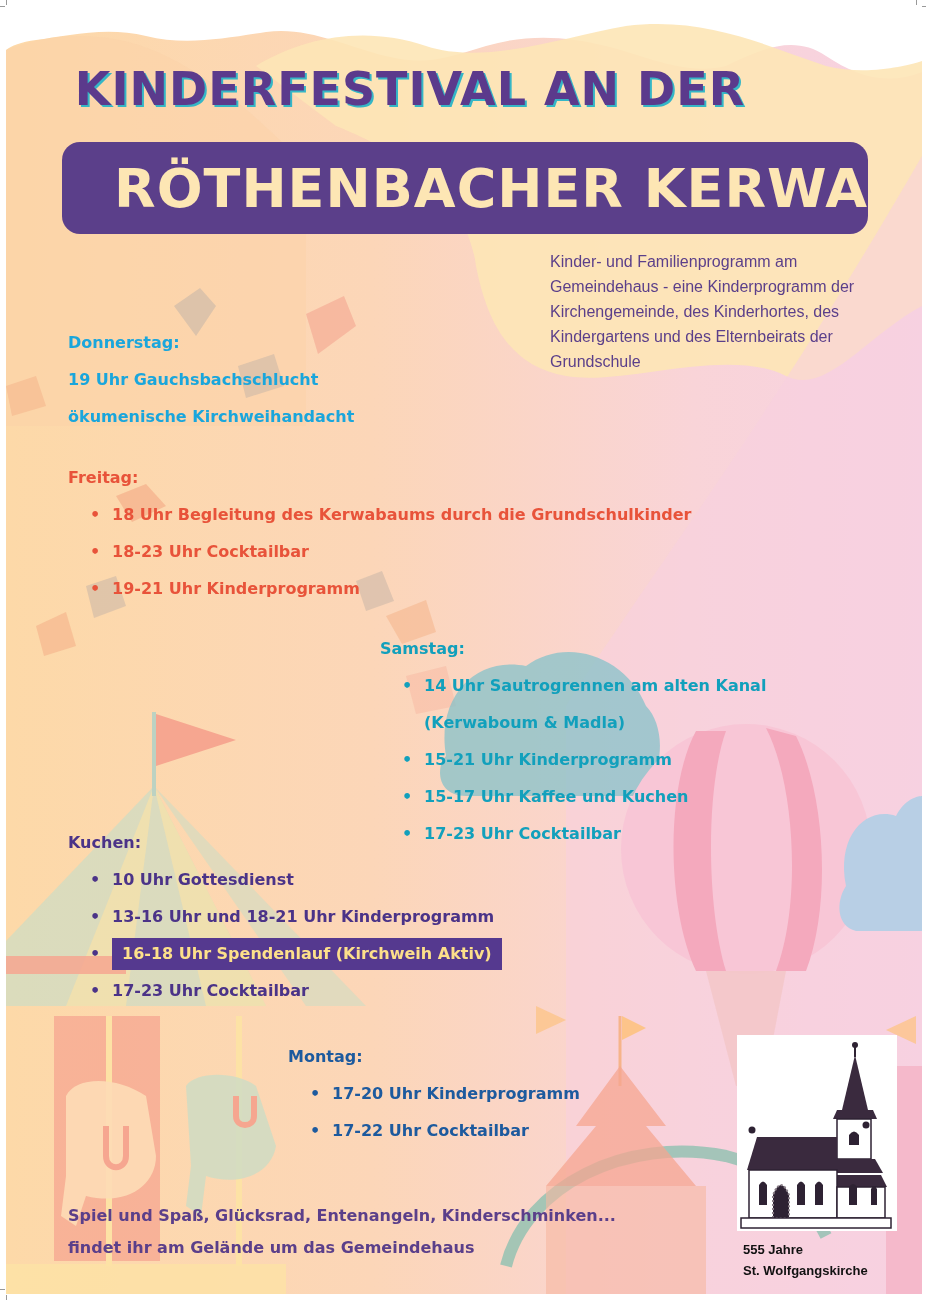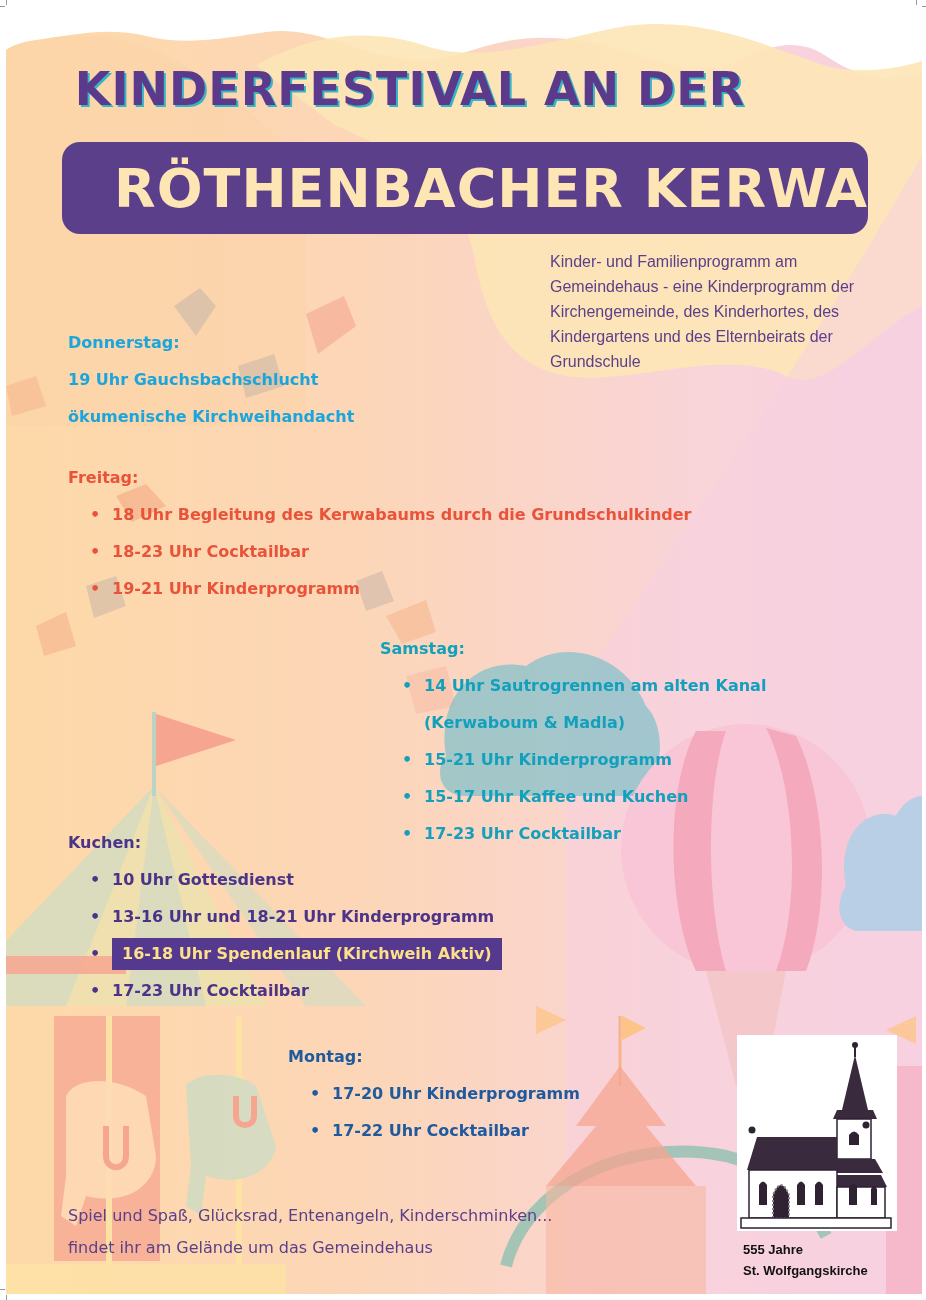--- a/index.html
+++ b/index.html
@@ -17,21 +17,21 @@
   .day ul { list-style:none; margin:0; padding:0 0 0 22px; }
   .day li { position:relative; padding-left:22px; }
   .day li::before { content:"•"; position:absolute; left:0; top:0; }
   .thu { left:62px; top:318px; color:#1aa6dc; }
   .fri { left:62px; top:453px; color:#e8533a; }
   .sat { left:374px; top:624px; color:#12a0bc; }
   .sat ul { padding-left:22px; }
   .sun { left:62px; top:818px; color:#4b3388; }
   .mon { left:282px; top:1032px; color:#1d5a9e; }
   .hl { display:inline-block; background:#55398f; color:#fde08a; border-radius:0; padding:0 10px; line-height:32px; margin-top:2px; }
-  .footer { position:absolute; left:62px; top:1194px; font-family:"DejaVu Sans", sans-serif; font-weight:normal; font-size:16px; line-height:32px; color:#5b3f8a; }
+  .footer { position:absolute; left:62px; top:1194px; font-family:"DejaVu Sans", sans-serif; font-weight:bold; font-size:16px; line-height:32px; color:#5b3f8a; }
   .church-box { position:absolute; left:731px; top:1029px; width:160px; height:196px; background:#ffffff; }
   .church-cap { position:absolute; left:737px; top:1233px; font-family:"Liberation Sans", sans-serif; font-weight:bold; font-size:13px; line-height:21px; color:#111; }
 </style>
 </head>
 <body>
 
 <div class="crop" style="left:6px;top:0;width:1px;height:5px;"></div>
 <div class="crop" style="left:916px;top:0;width:1px;height:5px;"></div>
 <div class="crop" style="left:0;top:6px;width:5px;height:1px;"></div>
 <div class="crop" style="left:921px;top:6px;width:5px;height:1px;"></div>

